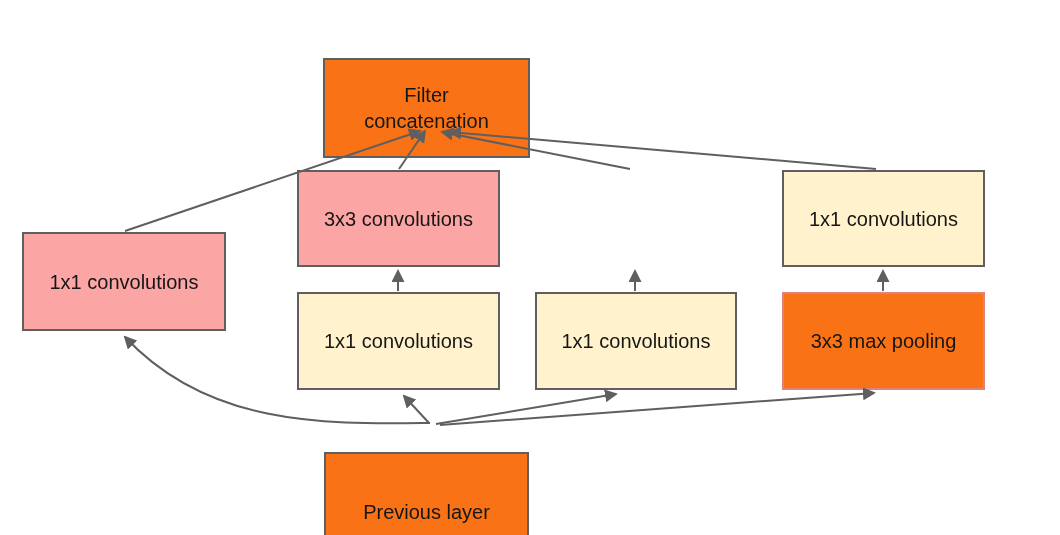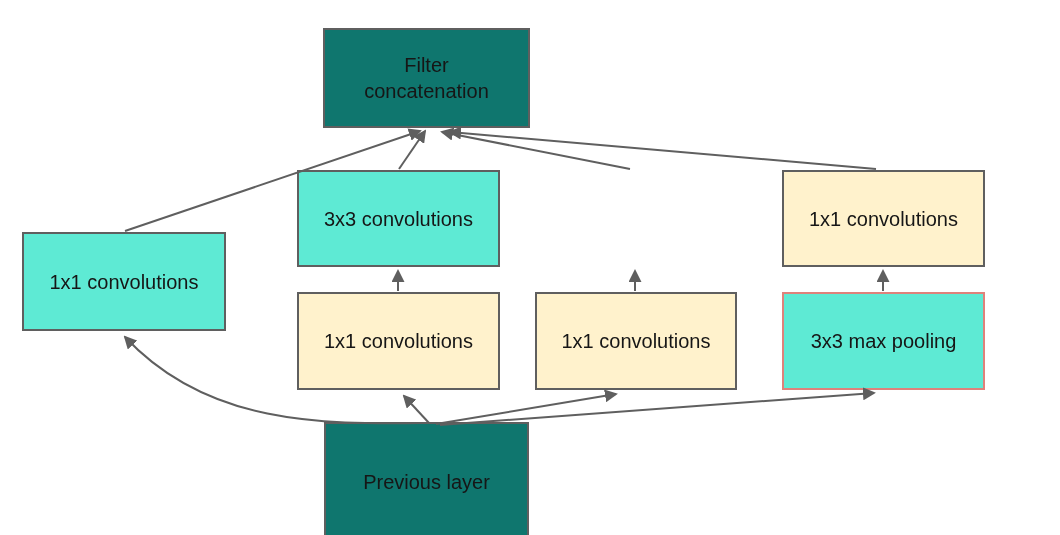--- a/index.html
+++ b/index.html
@@ -31,24 +31,24 @@
     display: flex;
     align-items: center;
     justify-content: center;
     text-align: center;
     font-size: 20px;
     line-height: 26px;
     color: #161616;
     z-index: 1;
   }
   .node span { white-space: pre-line; }
-  .green  { background: #0f766e; }
-  .blue   { background: #5eead4; }
+  .green  { background: #f97316; margin-top: 30px; }
+  .blue   { background: #fca5a5; }
   .yellow { background: #fff2cc; }
-  .pink   { background: #5eead4; border-color: #df827b; }
+  .pink   { background: #f97316; border-color: #df827b; }
 
   
   .n-filter   { left: 323px; top: 28px;  width: 207px; height: 100px; }
   .n-conv3x3  { left: 297px; top: 170px; width: 203px; height: 97px; }
   .n-conv5x5  { left: 535px; top: 170px; width: 202px; height: 97px; }
   .n-c1right  { left: 782px; top: 170px; width: 203px; height: 97px; }
   .n-c1left   { left: 22px;  top: 232px; width: 204px; height: 99px; }
   .n-c1midl   { left: 297px; top: 292px; width: 203px; height: 98px; }
   .n-c1midr   { left: 535px; top: 292px; width: 202px; height: 98px; }
   .n-maxpool  { left: 782px; top: 292px; width: 203px; height: 98px; }

